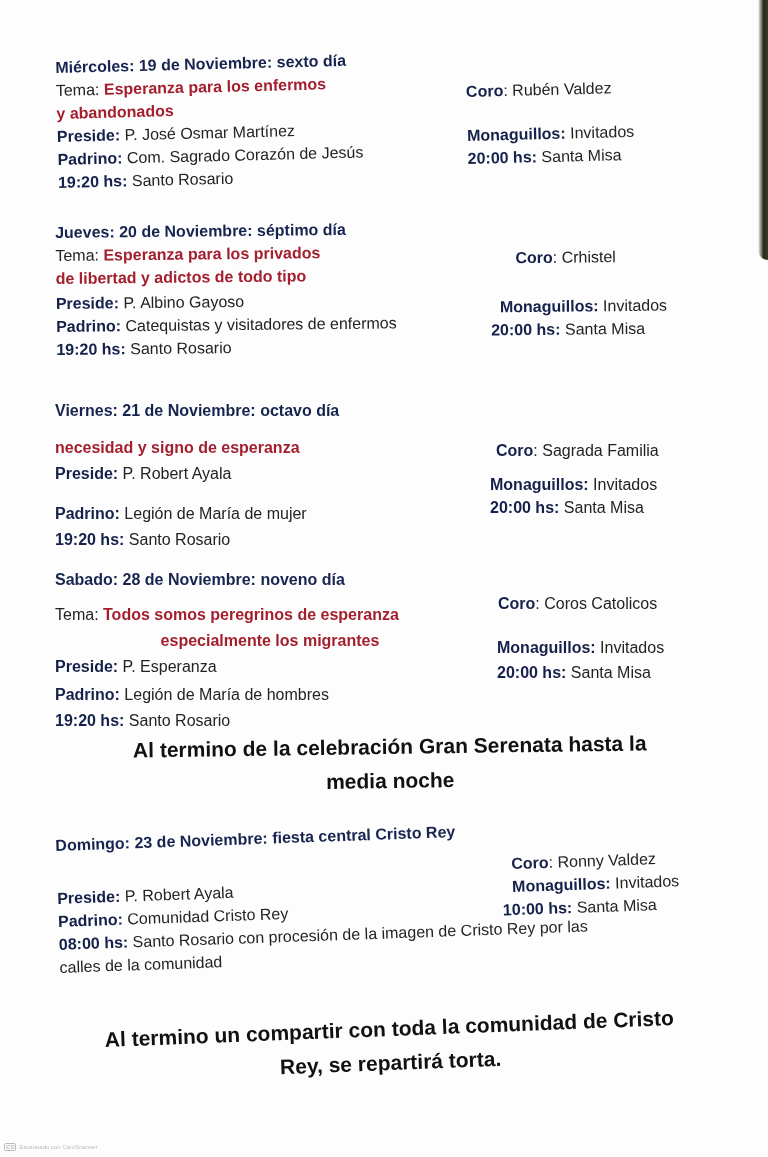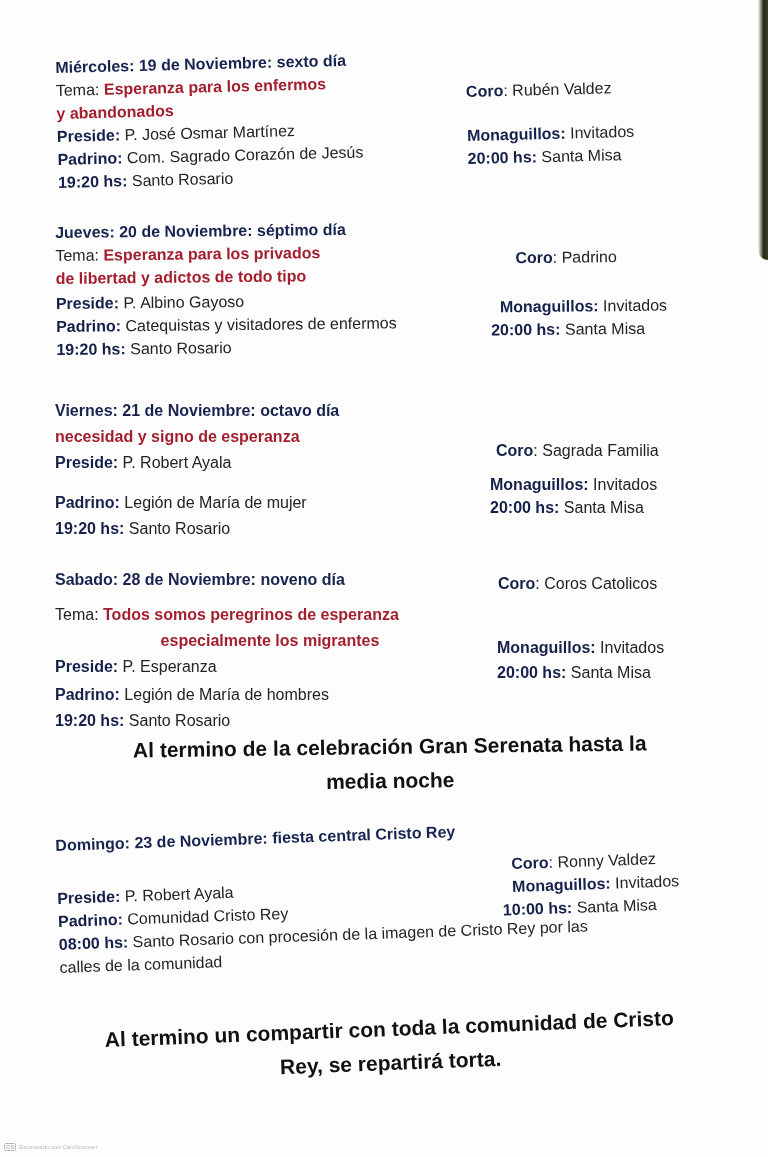--- a/index.html
+++ b/index.html
@@ -59,34 +59,34 @@
 <div class="day" style="top:221px; transform: rotate(-0.6deg); transform-origin: left top;">
   <div class="left">
     <div class="hdr">Jueves: 20 de Noviembre: séptimo  día</div>
     <div class="line"><span class="plain">Tema:</span> <span class="tema">Esperanza para los privados</span></div>
     <div class="line"><span class="tema">de libertad y adictos de todo tipo</span></div>
     <div class="line" style="margin-top:2px;"><span class="lbl">Preside:</span> <span class="plain">P. Albino Gayoso</span></div>
     <div class="line"><span class="lbl">Padrino:</span> <span class="plain">Catequistas y visitadores de enfermos</span></div>
     <div class="line"><span class="lbl">19:20 hs:</span> <span class="plain">Santo Rosario</span></div>
   </div>
   <div class="right" style="left:460px; top:30px;">
-    <div class="line"><span class="lbl">Coro</span><span class="plain">: Padrino</span></div>
+    <div class="line"><span class="lbl">Coro</span><span class="plain">: Crhistel</span></div>
   </div>
   <div class="right" style="left:444px; top:79px;">
     <div class="line"><span class="lbl">Monaguillos:</span> <span class="plain">Invitados</span></div>
   </div>
   <div class="right" style="left:435px; top:102px;">
     <div class="line"><span class="lbl">20:00 hs:</span> <span class="plain">Santa Misa</span></div>
   </div>
 </div>
 
 <div class="day" style="top:399px;">
   <div class="left">
     <div class="hdr">Viernes: 21 de Noviembre: octavo  día</div>
-    <div class="line" style="margin-top:3px;"><span class="tema">necesidad y signo de esperanza</span></div>
+    <div class="line" style="margin-top:14px;"><span class="tema">necesidad y signo de esperanza</span></div>
     <div class="line" style="margin-top:3px;"><span class="lbl">Preside:</span> <span class="plain">P. Robert Ayala</span></div>
     <div class="line" style="margin-top:17px;"><span class="lbl">Padrino:</span> <span class="plain">Legión de María de mujer</span></div>
     <div class="line" style="margin-top:3px;"><span class="lbl">19:20 hs:</span> <span class="plain">Santo Rosario</span></div>
   </div>
   <div class="right" style="left:441px; top:40px;">
     <div class="line"><span class="lbl">Coro</span><span class="plain">: Sagrada Familia</span></div>
   </div>
   <div class="right" style="left:435px; top:74px;">
     <div class="line"><span class="lbl">Monaguillos:</span> <span class="plain">Invitados</span></div>
     <div class="line"><span class="lbl">20:00 hs:</span> <span class="plain">Santa Misa</span></div>
@@ -95,21 +95,21 @@
 
 <div class="day" style="top:568px;">
   <div class="left">
     <div class="hdr">Sabado: 28 de Noviembre: noveno día</div>
     <div class="line" style="margin-top:12px;"><span class="plain">Tema:</span> <span class="tema">Todos somos peregrinos de esperanza</span></div>
     <div class="line" style="margin-top:3px;text-align:center;"><span class="tema">especialmente los migrantes</span></div>
     <div class="line" style="margin-top:3px;"><span class="lbl">Preside:</span> <span class="plain">P. Esperanza</span></div>
     <div class="line" style="margin-top:5px;"><span class="lbl">Padrino:</span> <span class="plain">Legión de María de hombres</span></div>
     <div class="line" style="margin-top:3px;"><span class="lbl">19:20 hs:</span> <span class="plain">Santo Rosario</span></div>
   </div>
-  <div class="right" style="left:443px; top:4px;">
+  <div class="right" style="left:443px; top:24px;">
     <div class="line"><span class="lbl">Coro</span><span class="plain">: Coros Catolicos</span></div>
   </div>
   <div class="right" style="left:442px; top:68px;">
     <div class="line"><span class="lbl">Monaguillos:</span> <span class="plain">Invitados</span></div>
     <div class="line" style="margin-top:2px;"><span class="lbl">20:00 hs:</span> <span class="plain">Santa Misa</span></div>
   </div>
 </div>
 
 <div class="announce" style="top:730px; transform: rotate(-0.8deg);">
   <div>Al termino de  la celebración Gran Serenata hasta la</div>

